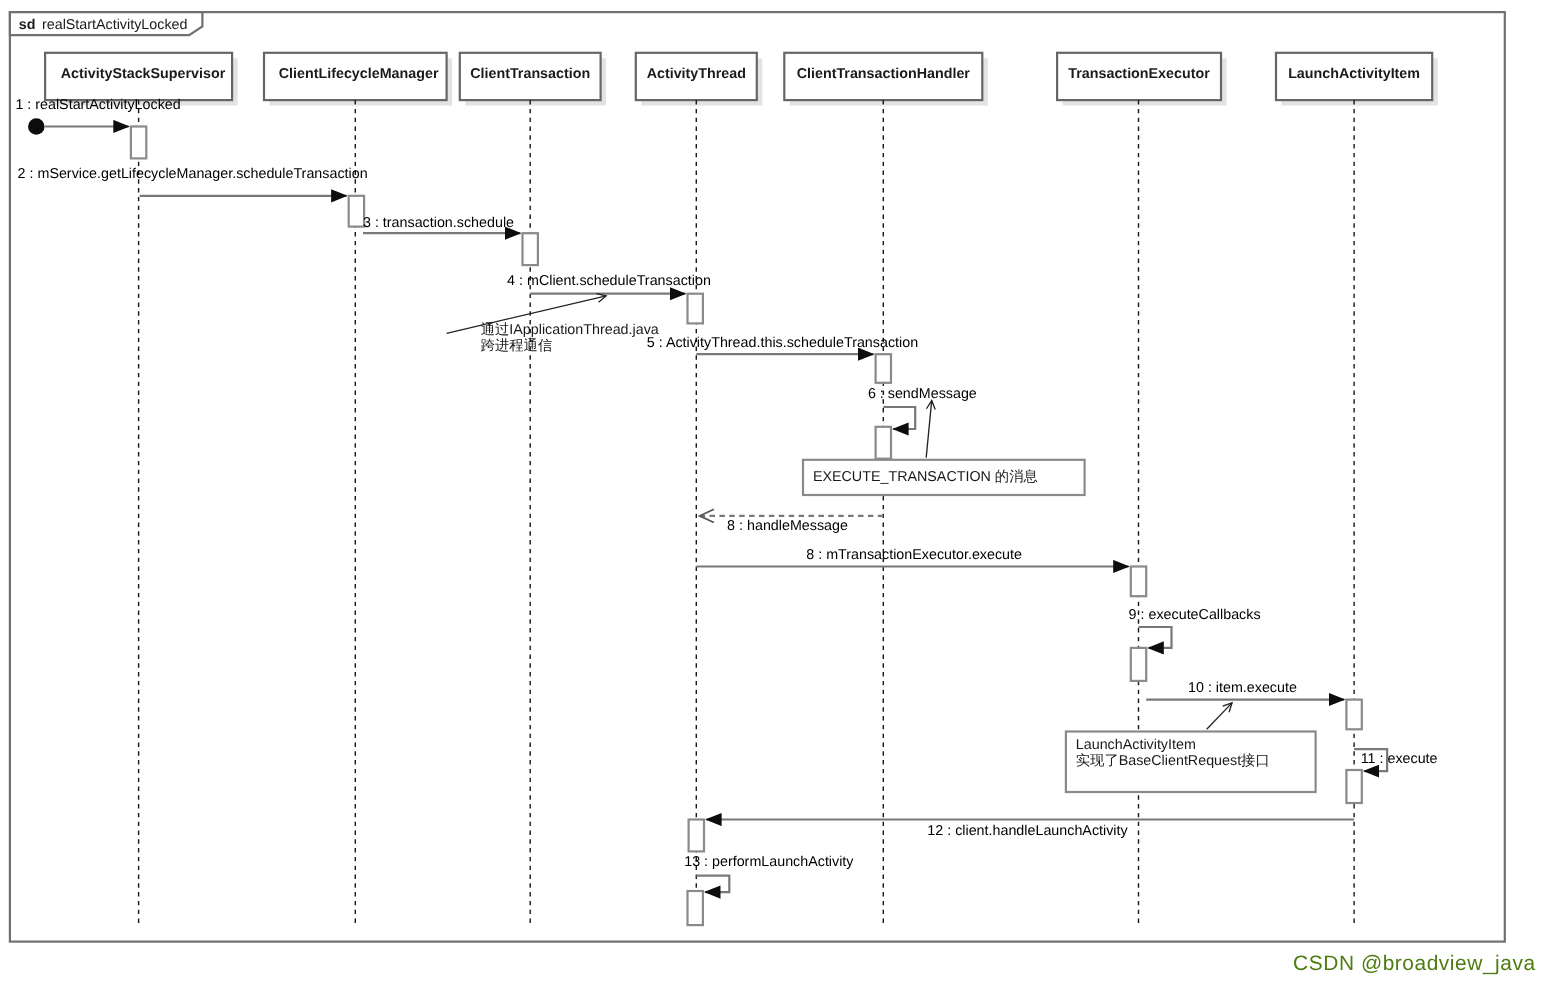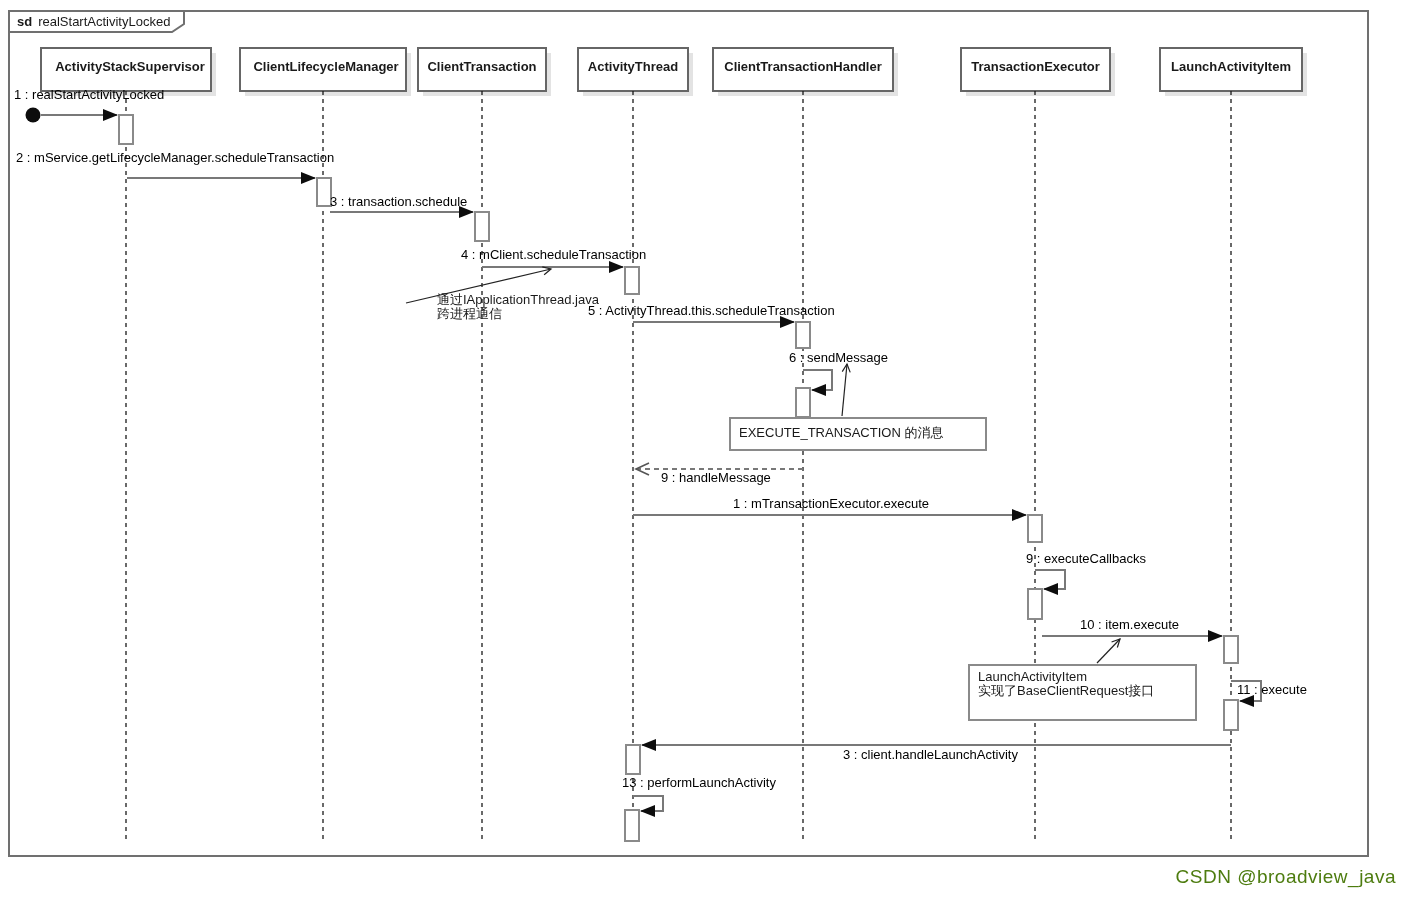--- a/index.html
+++ b/index.html
@@ -132,26 +132,26 @@
   <div class="lifeline-header" style="left:713px;width:180px;">ClientTransactionHandler</div>
   <div class="lifeline-header" style="left:961px;width:149px;">TransactionExecutor</div>
   <div class="lifeline-header" style="left:1160px;width:142px;">LaunchActivityItem</div>
 
   <div class="txt" style="left:14px;top:88px;">1 : realStartActivityLocked</div>
   <div class="txt" style="left:16px;top:151px;">2 : mService.getLifecycleManager.scheduleTransaction</div>
   <div class="txt" style="left:330px;top:195px;">3 : transaction.schedule</div>
   <div class="txt" style="left:461px;top:248px;">4 : mClient.scheduleTransaction</div>
   <div class="txt" style="left:588px;top:304px;">5 : ActivityThread.this.scheduleTransaction</div>
   <div class="txt" style="left:789px;top:351px;">6 : sendMessage</div>
-  <div class="txt" style="left:661px;top:471px;">9 : handleMessage</div>
-  <div class="txt" style="left:733px;top:497px;">1 : mTransactionExecutor.execute</div>
+  <div class="txt" style="left:661px;top:471px;">8 : handleMessage</div>
+  <div class="txt" style="left:733px;top:497px;">8 : mTransactionExecutor.execute</div>
   <div class="txt" style="left:1026px;top:552px;">9 : executeCallbacks</div>
   <div class="txt" style="left:1080px;top:618px;text-align:right;">10 : item.execute</div>
   <div class="txt" style="left:1237px;top:683px;">11 : execute</div>
-  <div class="txt" style="left:843px;top:748px;">3 : client.handleLaunchActivity</div>
+  <div class="txt" style="left:843px;top:748px;">12 : client.handleLaunchActivity</div>
   <div class="txt" style="left:622px;top:776px;">13 : performLaunchActivity</div>
 
   <div class="note-text pre" style="left:397px;top:293px;margin-left:40px;">通过IApplicationThread.java
 跨进程通信</div>
   <div class="note-text" style="left:739px;top:426px;">EXECUTE_TRANSACTION 的消息</div>
   <div class="note-text pre" style="left:978px;top:670px;">LaunchActivityItem
 实现了BaseClientRequest接口</div>
 
   <div id="watermark">CSDN @broadview_java</div>
 

